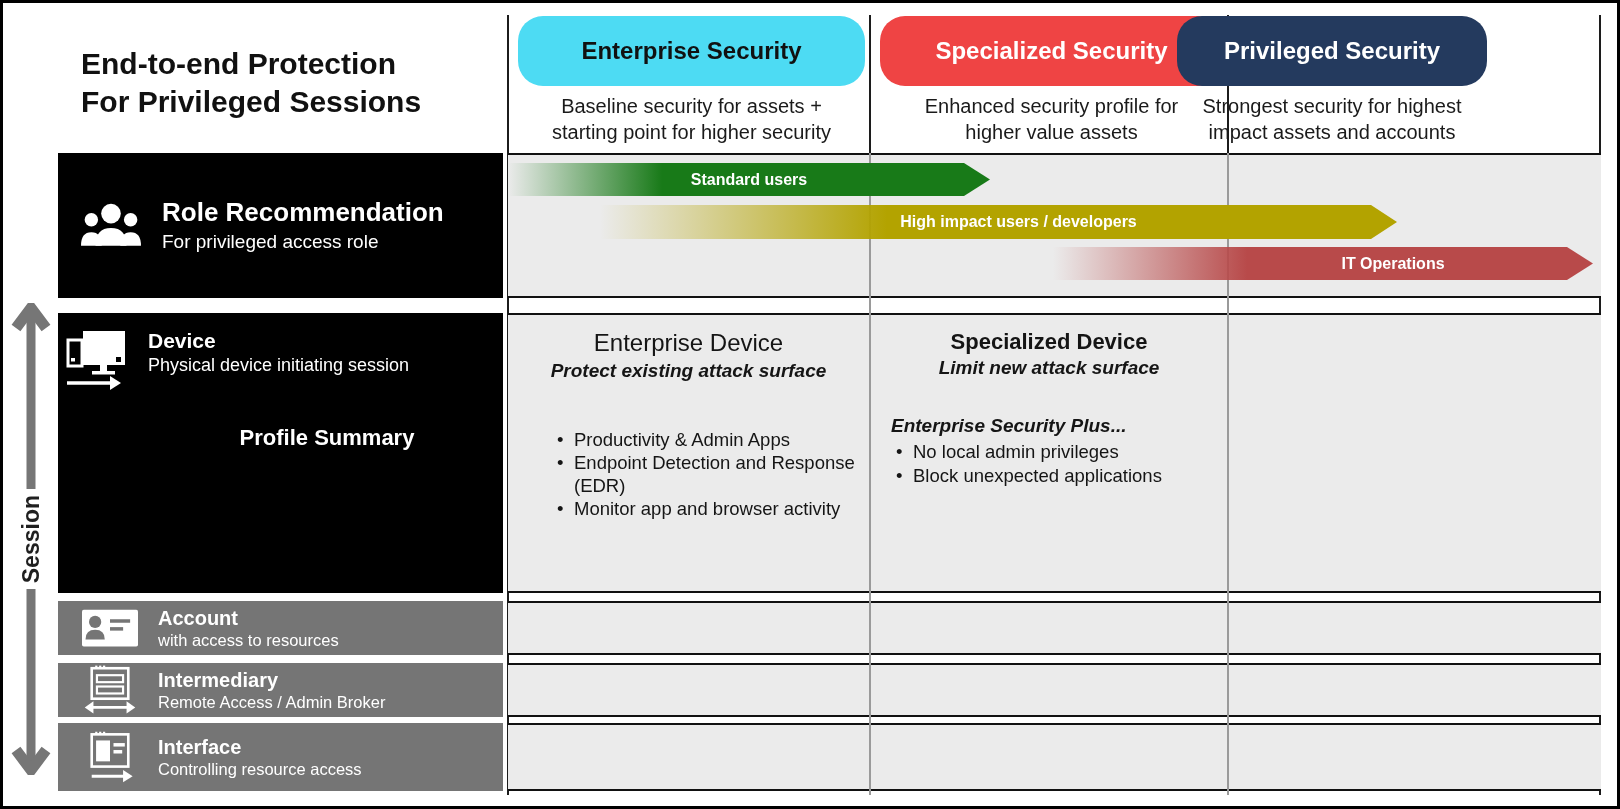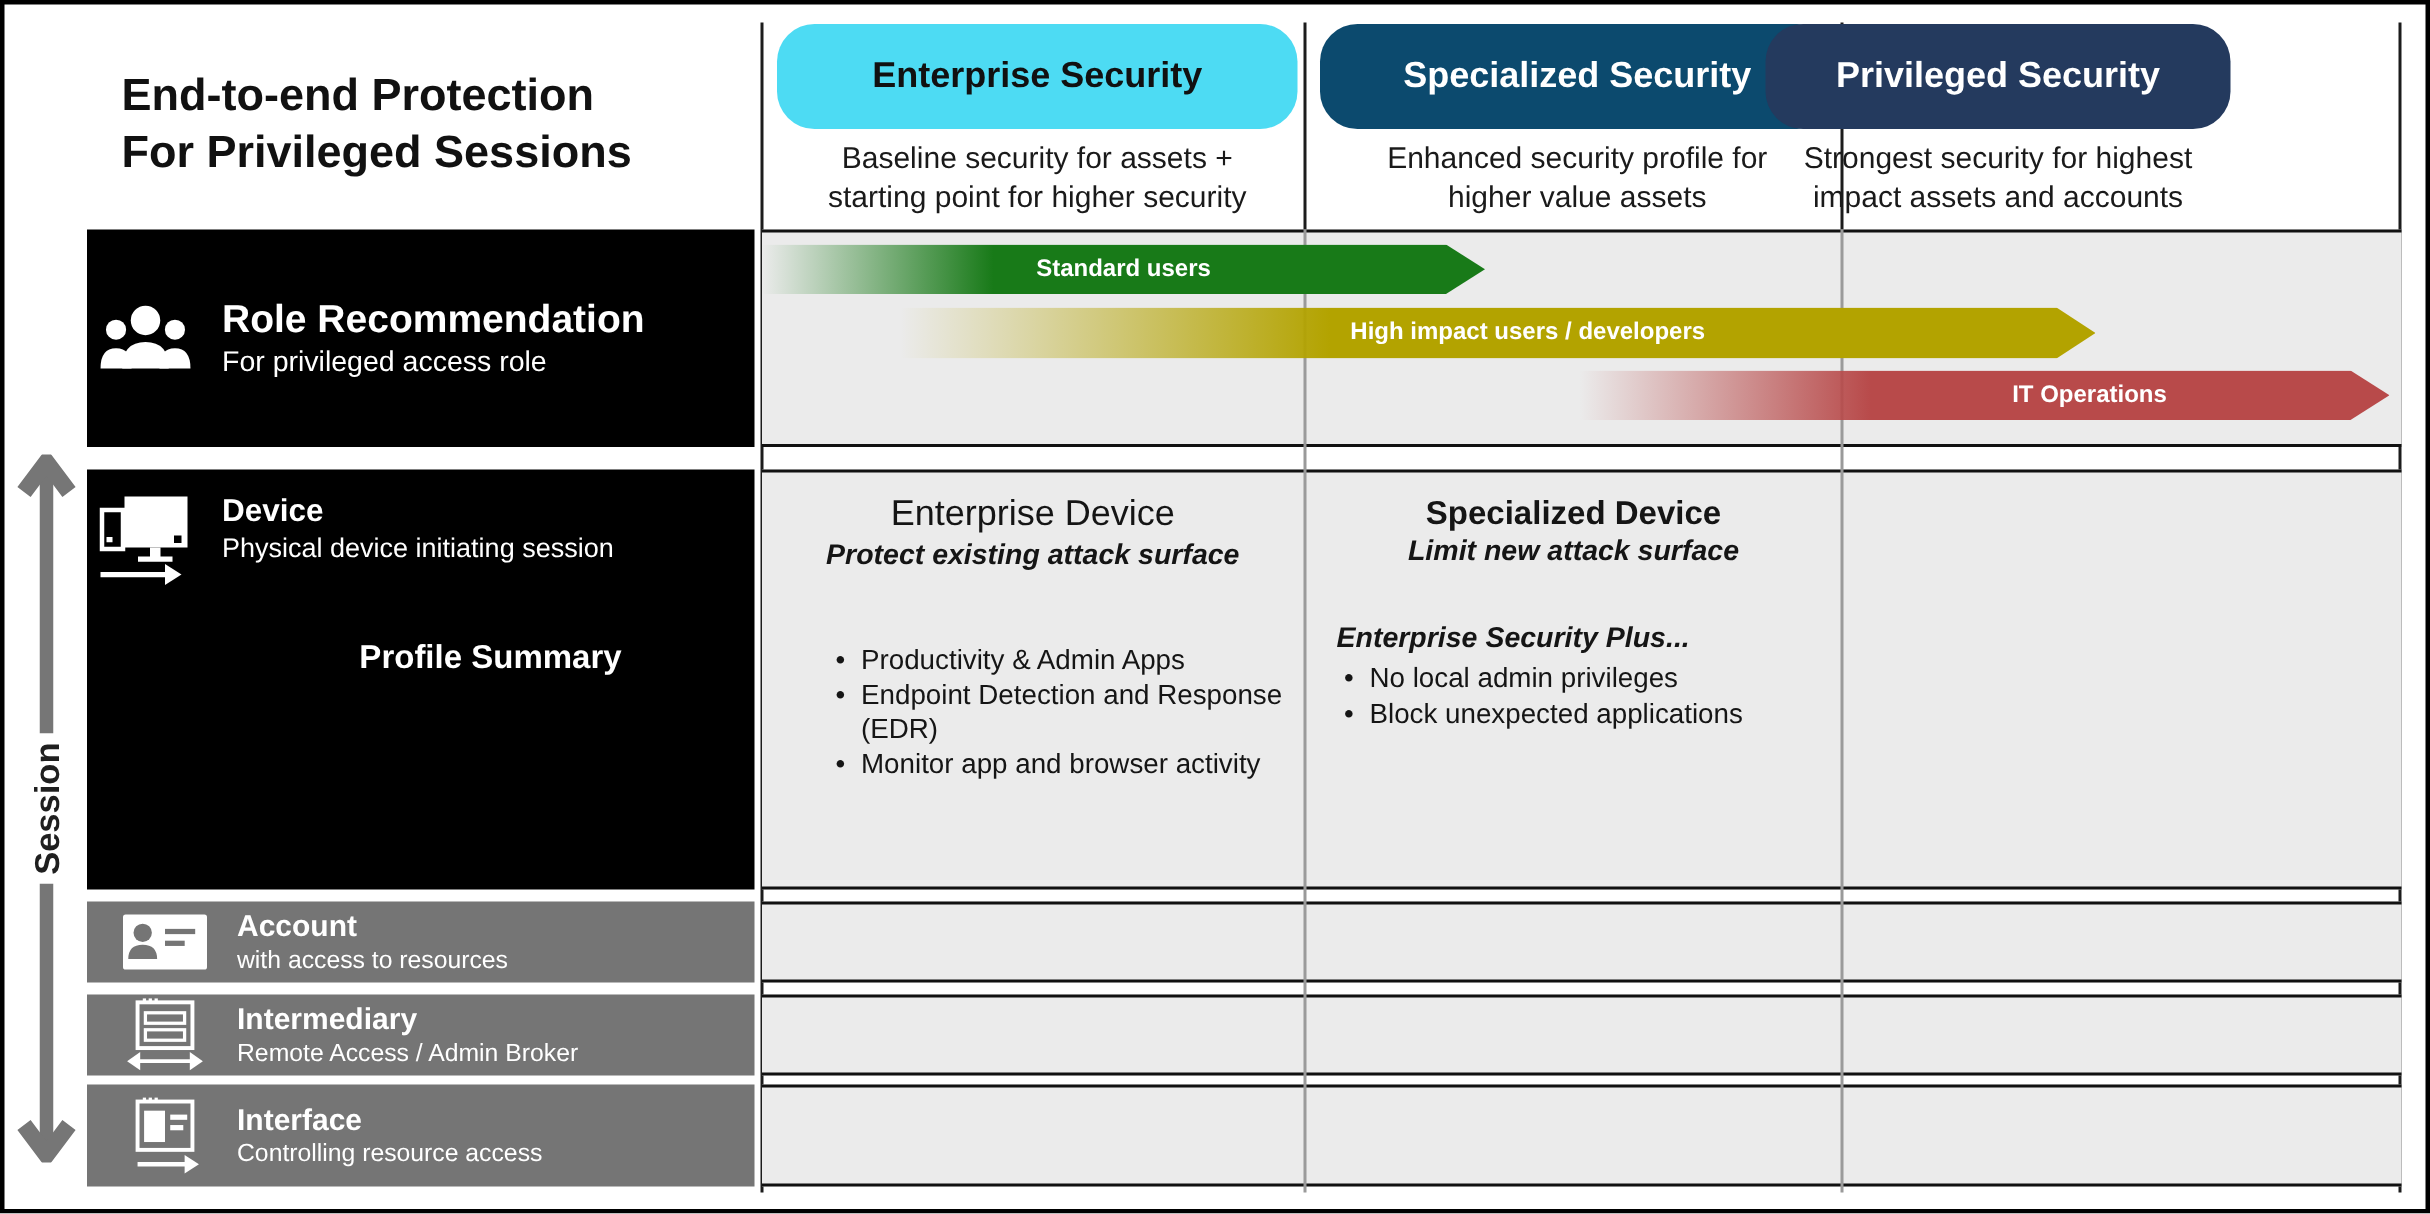--- a/index.html
+++ b/index.html
@@ -39,21 +39,21 @@
   .cells-role { top:150px; height:145px; }
   .cells-device { top:310px; height:280px; }
   .cells-account { top:598px; height:54px; }
   .cells-intermediary { top:660px; height:54px; }
   .cells-interface { top:720px; height:68px; }
 
   
   .label-panel { position:absolute; left:55px; width:445px; color:#fff; }
   .panel-black { background:#000; }
   .panel-gray  { background:#757575; }
-  .lp-role { top:150px; height:145px; display:flex; align-items:center; }
+  .lp-role { top:150px; height:145px; display:flex; align-items:center; padding-left:14px; }
   .lp-device { top:310px; height:280px; padding-top:16px; }
   .lp-account { top:598px; height:54px; }
   .lp-intermediary { top:660px; height:54px; }
   .lp-interface { top:720px; height:68px; }
   .lp-small { display:flex; align-items:center; padding-left:16px; }
 
   .lp-icon { flex:none; display:flex; align-items:center; justify-content:center; }
   .role-icon-box { width:78px; }
   .dev-icon-box { width:78px; }
   .small-icon-box { width:72px; }
@@ -119,21 +119,21 @@
   <div class="vline v-left"></div>
   <div class="vline v-c1-hdr"></div>
   <div class="vline v-c2-hdr"></div>
   <div class="vline v-c1"></div>
   <div class="vline v-c2"></div>
   <div class="vline v-right"></div>
 
   <div class="col-hdr hdr-ent" style="background-color: rgb(77, 219, 243); color: rgb(17, 17, 17);">
     <span>Enterprise Security</span>
   </div>
-  <div class="col-hdr hdr-spec" style="background-color: #0c4a6e; color: rgb(255, 255, 255);">
+  <div class="col-hdr hdr-spec" style="background-color: #ef4444; color: rgb(255, 255, 255);">
     <span>Specialized Security</span>
   </div>
   <div class="col-hdr hdr-priv" style="background-color: rgb(36, 58, 94); color: rgb(255, 255, 255);">
     <span>Privileged Security</span>
   </div>
   <div class="col-sub hdr-ent">Baseline security for assets +
 starting point for higher security</div>
   <div class="col-sub hdr-spec">Enhanced security profile for
 higher value assets</div>
   <div class="col-sub hdr-priv">Strongest security for highest

